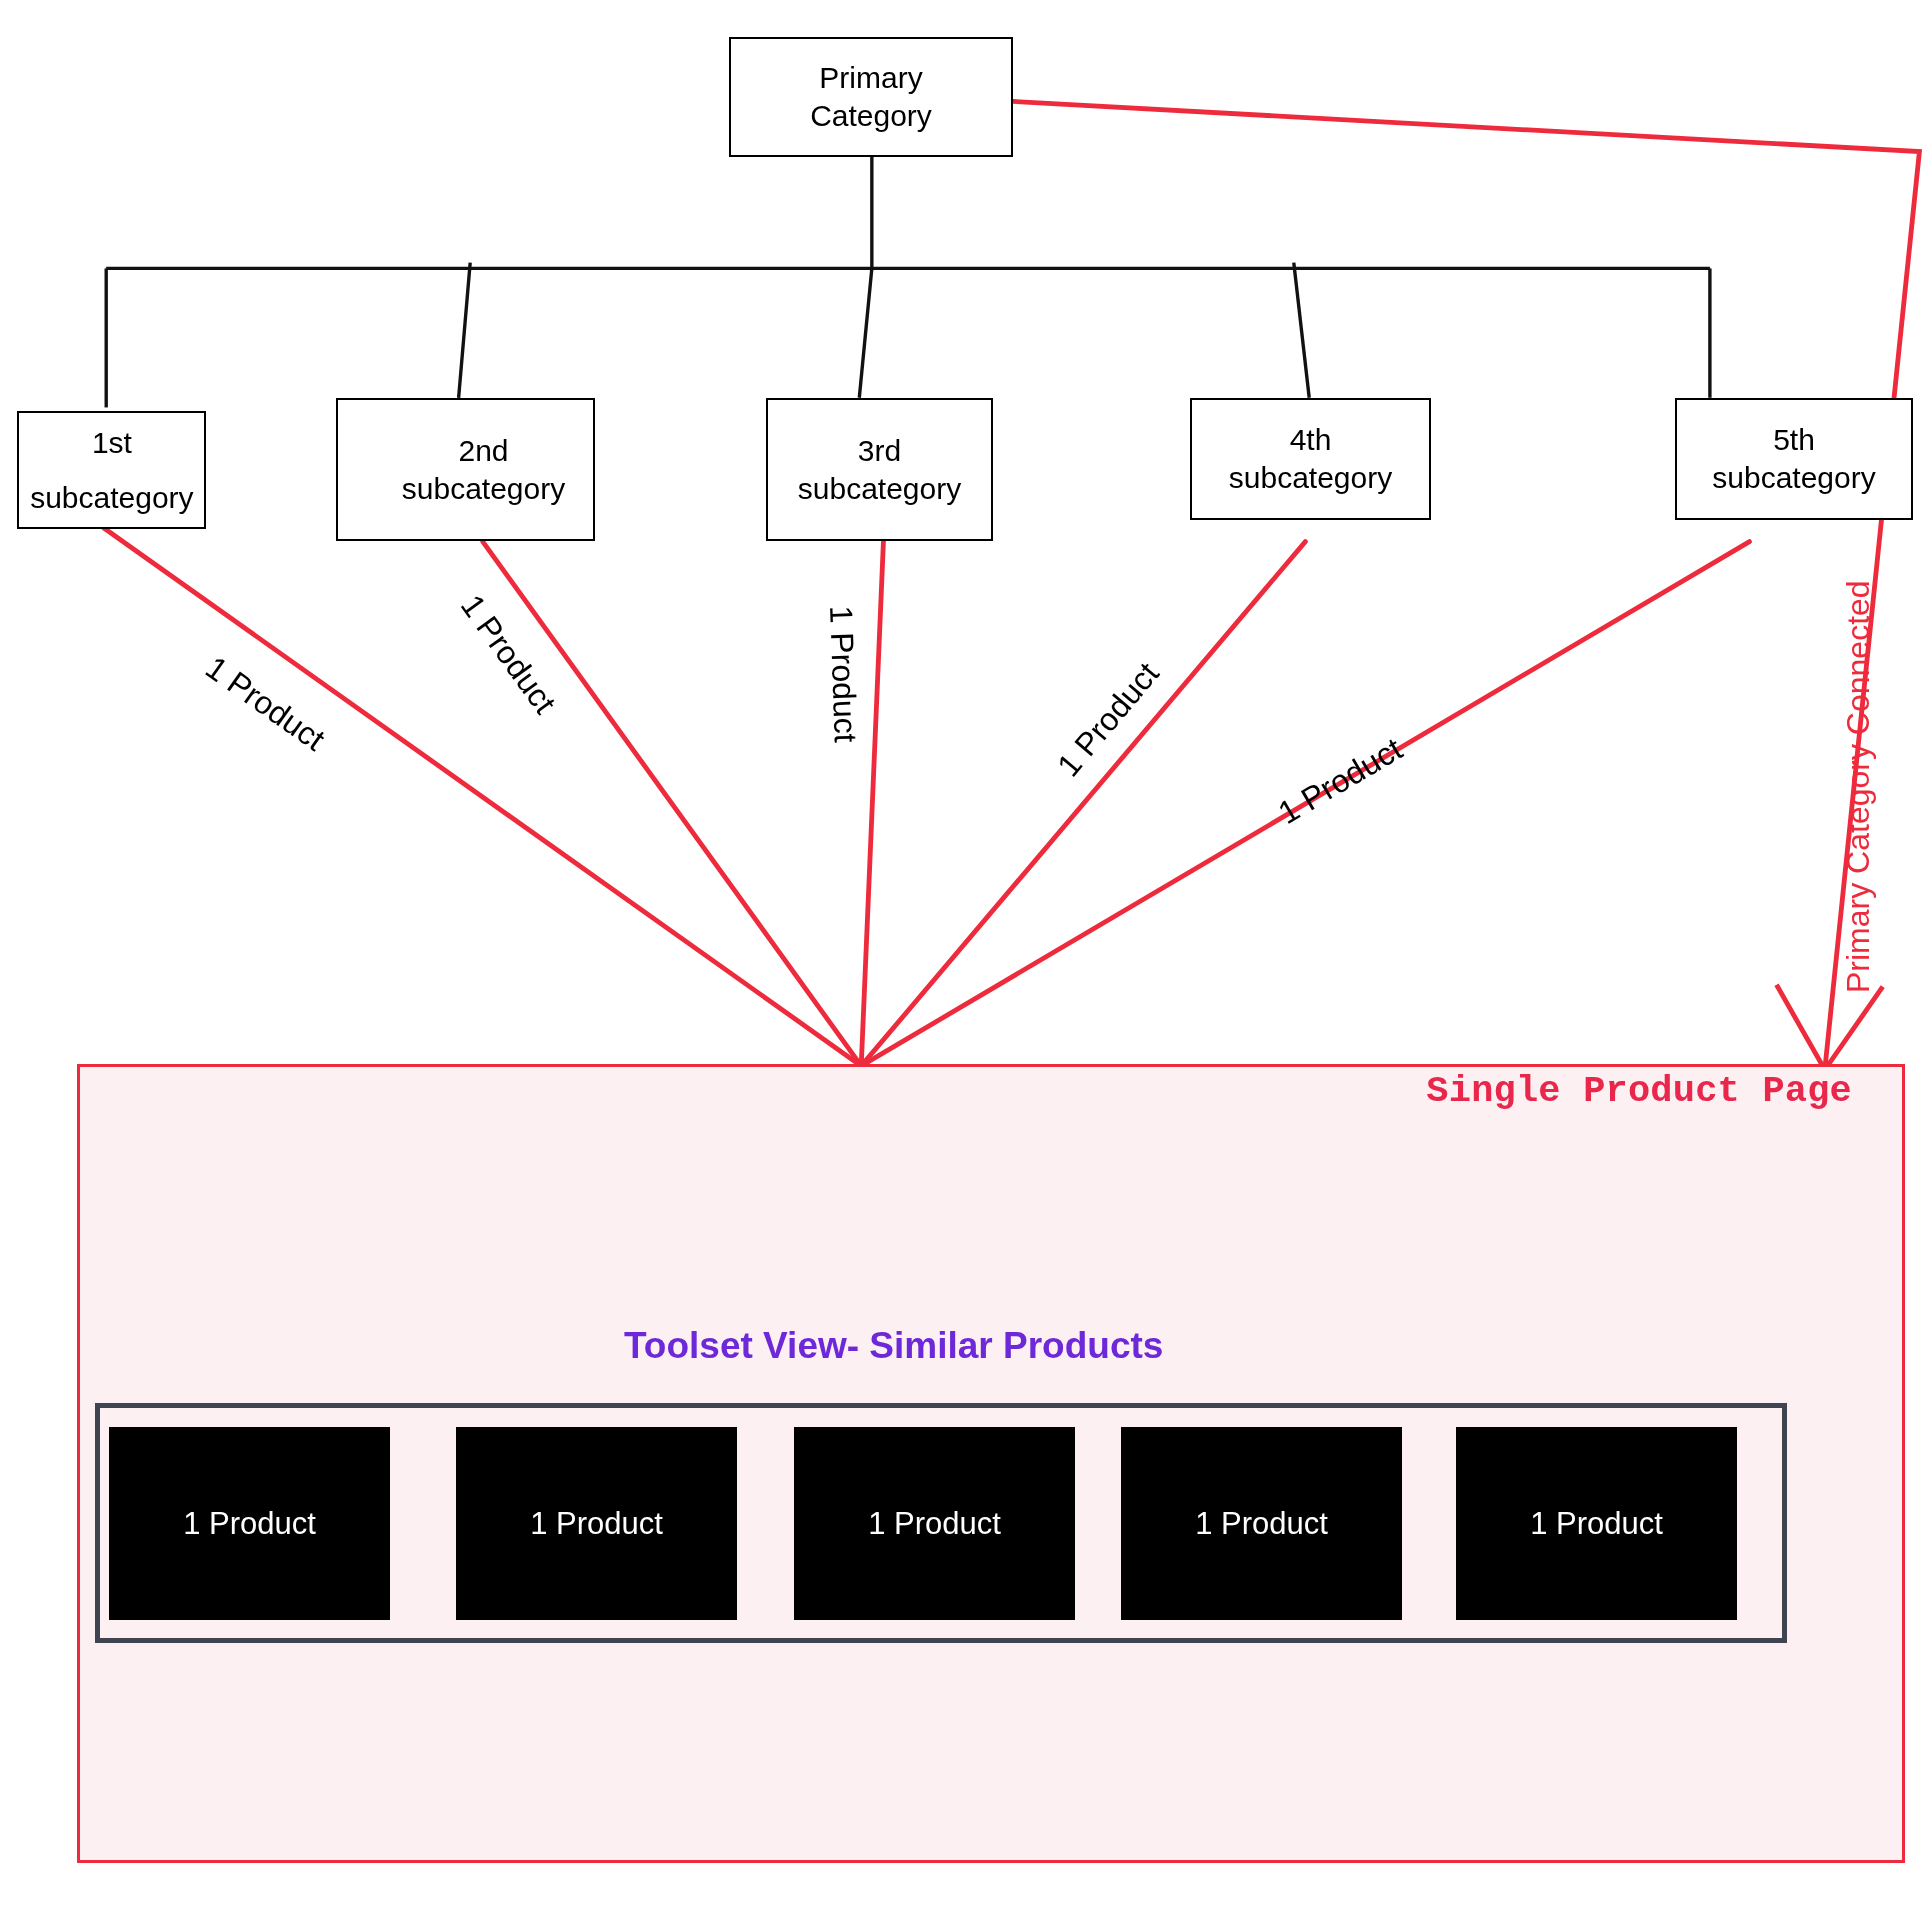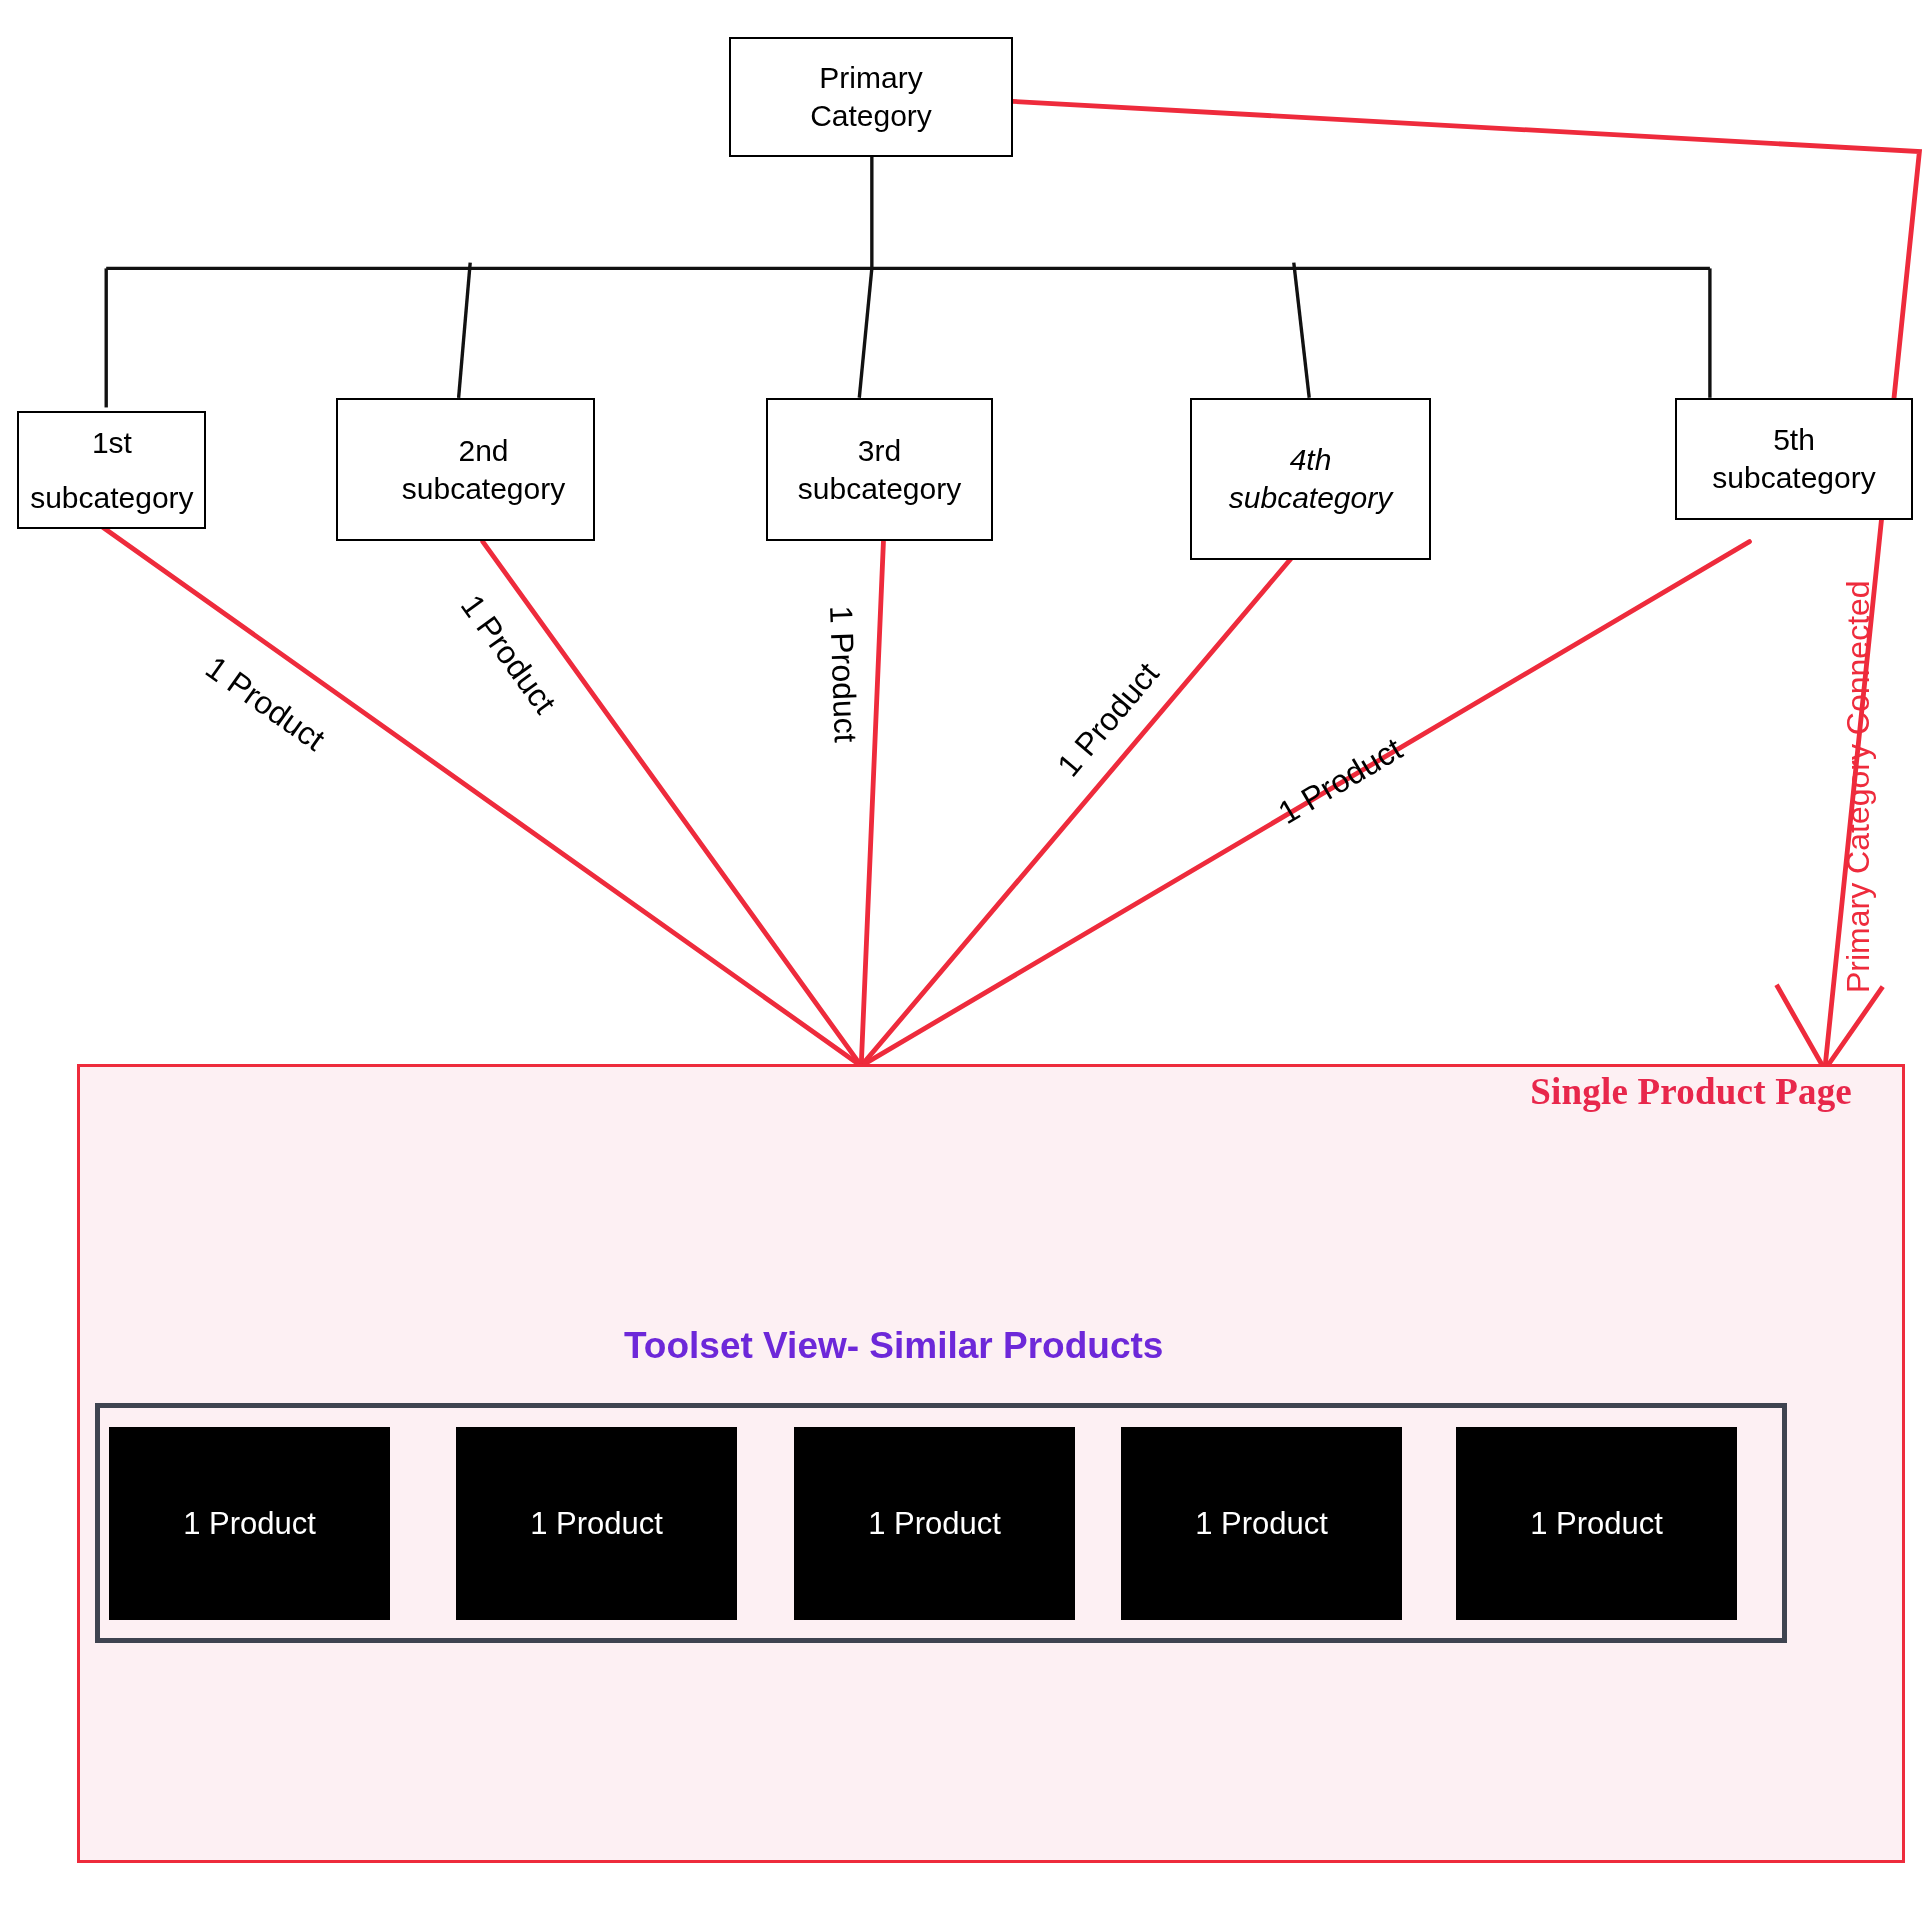--- a/index.html
+++ b/index.html
@@ -39,39 +39,39 @@
   }
   .node-box .ln { display: block; }
 
   #primary-category {
     left: 729px; top: 37px; width: 284px; height: 120px;
   }
   .subcat { width: 238px; height: 142px; top: 399px; }
   #subcat-0 { left: 17.4px; top: 411px; width: 189px; height: 118px; gap: 17px; }
   #subcat-1 { left: 336px; top: 398px; width: 259px; height: 143px; padding-left: 36px; }
   #subcat-2 { left: 766px; top: 398px; width: 227px; height: 143px; text-align: center; }
-  #subcat-3 { left: 1190px; top: 398px; width: 241px; height: 162px; font-style: italic; }
+  #subcat-3 { left: 1190px; top: 398px; width: 241px; height: 122px; }
   #subcat-4 { left: 1675px; top: 398px; width: 238px; height: 122px; }
 
   #single-product-page {
     position: absolute;
     left: 77px; top: 1064px;
     width: 1828px; height: 799px;
     box-sizing: border-box;
     border: 3.9px solid #EE2B3C;
     background: #FDF0F3;
   }
   #single-product-page-title {
     position: absolute;
     right: 79px; top: 1070px;
     color: #E8274B;
     font-size: 37px;
     font-weight: bold;
     letter-spacing: 0.2px;
-    font-family: Liberation Serif, serif;
+    font-family: Liberation Mono, monospace;
     white-space: nowrap;
   }
   #toolset-title {
     position: absolute;
     left: 624px; top: 1325px;
     color: #6d28d9;
     font-size: 37px;
     font-weight: bold;
     font-family: "Liberation Sans", sans-serif;
     white-space: nowrap;

